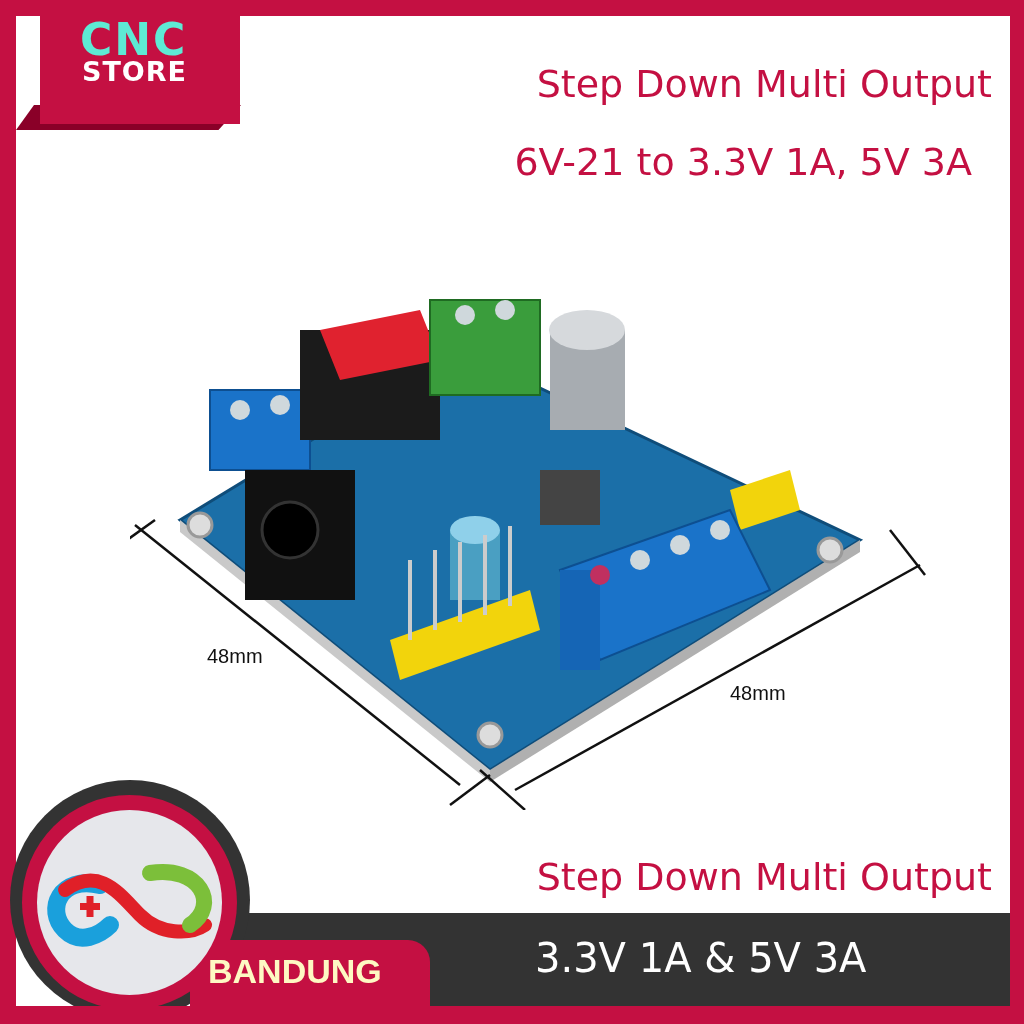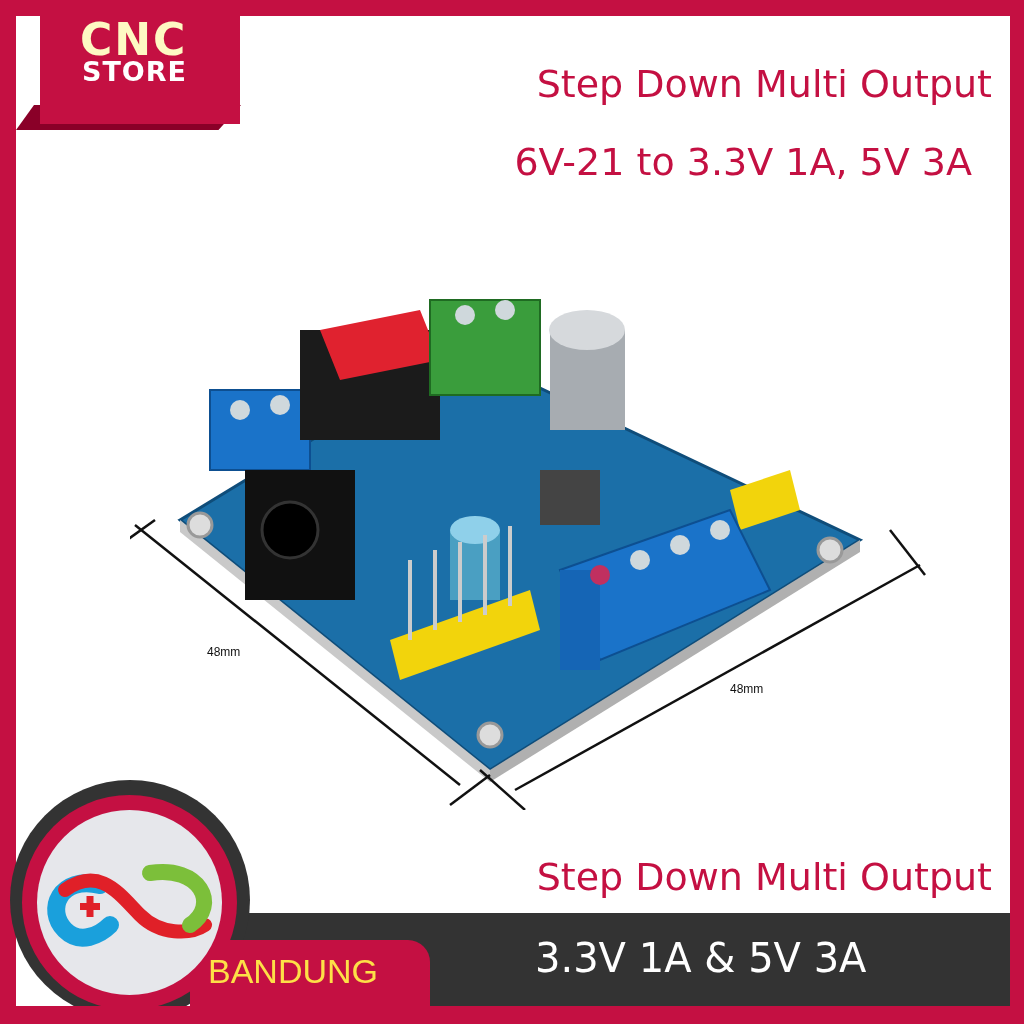--- a/index.html
+++ b/index.html
@@ -1,35 +1,35 @@
 <!DOCTYPE html>
 <html><head>
 <meta charset="utf-8">
 <style>
   html, body { margin:0; padding:0; }
   body { width:1024px; height:1024px; position:relative; overflow:hidden; background:#c41042; font-family:"DejaVu Sans", sans-serif; }
   .frame-inner { position:absolute; left:16px; top:16px; width:994px; height:990px; background:#ffffff; }
   .logo-block { position:absolute; left:40px; top:14px; width:200px; height:110px; background:#c41042; }
   .logo-shadow { position:absolute; left:16px; top:105px; width:225px; height:25px; background:#8a0028; clip-path:polygon(8% 0,100% 0,90% 100%,0 100%); }
-  .logo-cnc { position:absolute; left:80px; top:16px; font-family:"DejaVu Sans", sans-serif; font-weight:bold; color:#fef9c3; font-size:44px; letter-spacing:2px; line-height:48px; }
+  .logo-cnc { position:absolute; left:80px; top:16px; font-family:"DejaVu Sans", sans-serif; font-weight:bold; color:#5eead4; font-size:44px; letter-spacing:2px; line-height:48px; }
   .logo-store { position:absolute; left:82px; top:56px; font-family:"DejaVu Sans", sans-serif; font-weight:bold; color:#fff; font-size:27px; letter-spacing:1px; }
   .title { position:absolute; right:32px; font-family:"DejaVu Sans", sans-serif; font-weight:normal; color:#c41042; text-align:right; white-space:nowrap; }
   .t1 { top:62px; font-size:38px; }
   .t2 { top:140px; font-size:38px; right:52px; }
   .b-title { top:855px; font-size:38px; }
   .dark-band { position:absolute; left:220px; top:913px; width:790px; height:95px; background:#333333; }
   .dark-arc { position:absolute; left:10px; top:780px; width:240px; height:240px; border-radius:50%; background:#333333; }
   .red-circle { position:absolute; left:22px; top:795px; width:215px; height:215px; border-radius:50%; background:#c41042; }
   .grey-circle { position:absolute; left:37px; top:810px; width:185px; height:185px; border-radius:50%; background:#e6e7eb; }
   .bandung-tab { position:absolute; left:190px; top:940px; width:240px; height:70px; background:#c41042; border-top-right-radius:22px; }
-  .bandung { position:absolute; left:208px; top:952px; color:#fde047; font-family:"Liberation Sans", sans-serif; font-weight:normal; font-size:34px; }
+  .bandung { position:absolute; left:208px; top:952px; color:#fef9c3; font-family:"Liberation Sans", sans-serif; font-weight:bold; font-size:34px; }
   .spec { position:absolute; left:535px; top:935px; color:#fff; font-family:"DejaVu Sans", sans-serif; font-weight:normal; font-size:40px; white-space:nowrap; }
   .bottom-strip { position:absolute; left:0; top:1006px; width:1024px; height:18px; background:#c41042; }
   .photo { position:absolute; left:130px; top:230px; width:800px; height:580px; }
-  .dim-label { position:absolute; font-family:"Liberation Sans", sans-serif; font-size:12px; color:#111; }
+  .dim-label { position:absolute; font-family:"Liberation Sans", sans-serif; font-size:20px; color:#111; }
 </style>
 </head>
 <body>
 
 <div class="frame-inner"></div>
 
 <div class="logo-shadow"></div>
 <div class="logo-block"></div>
 <div class="logo-cnc">CNC</div>
 <div class="logo-store">STORE</div>

